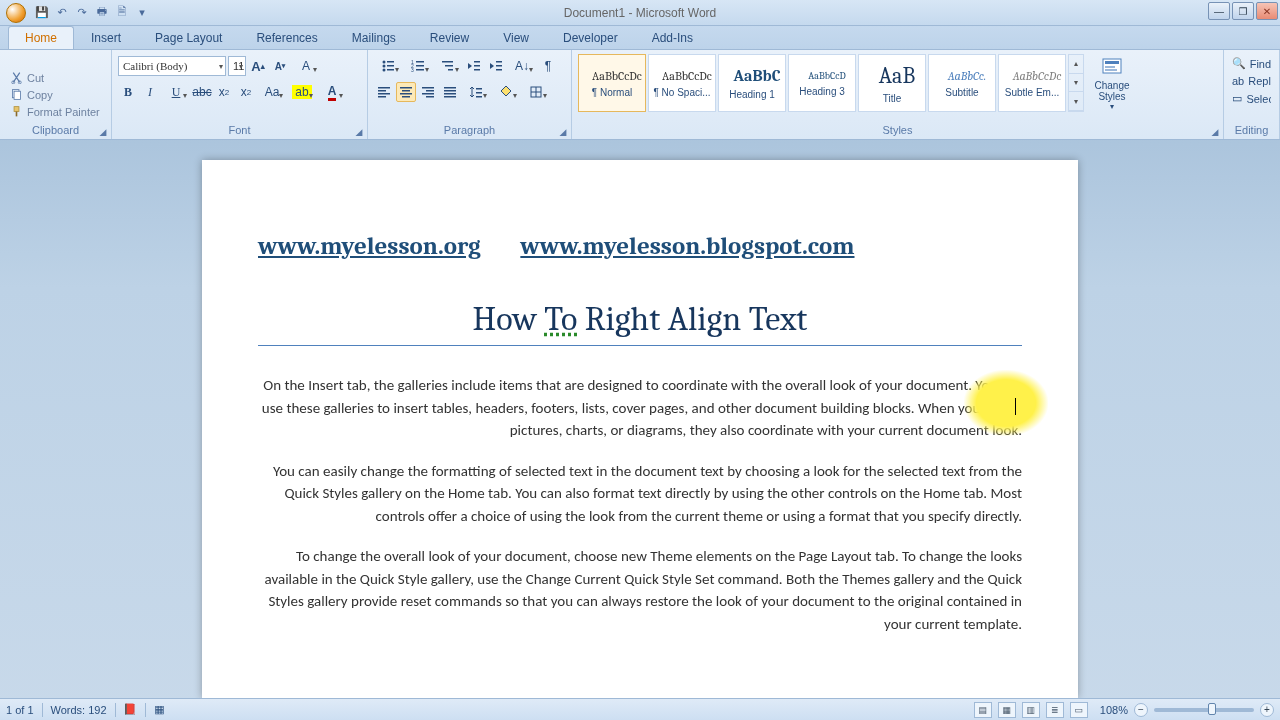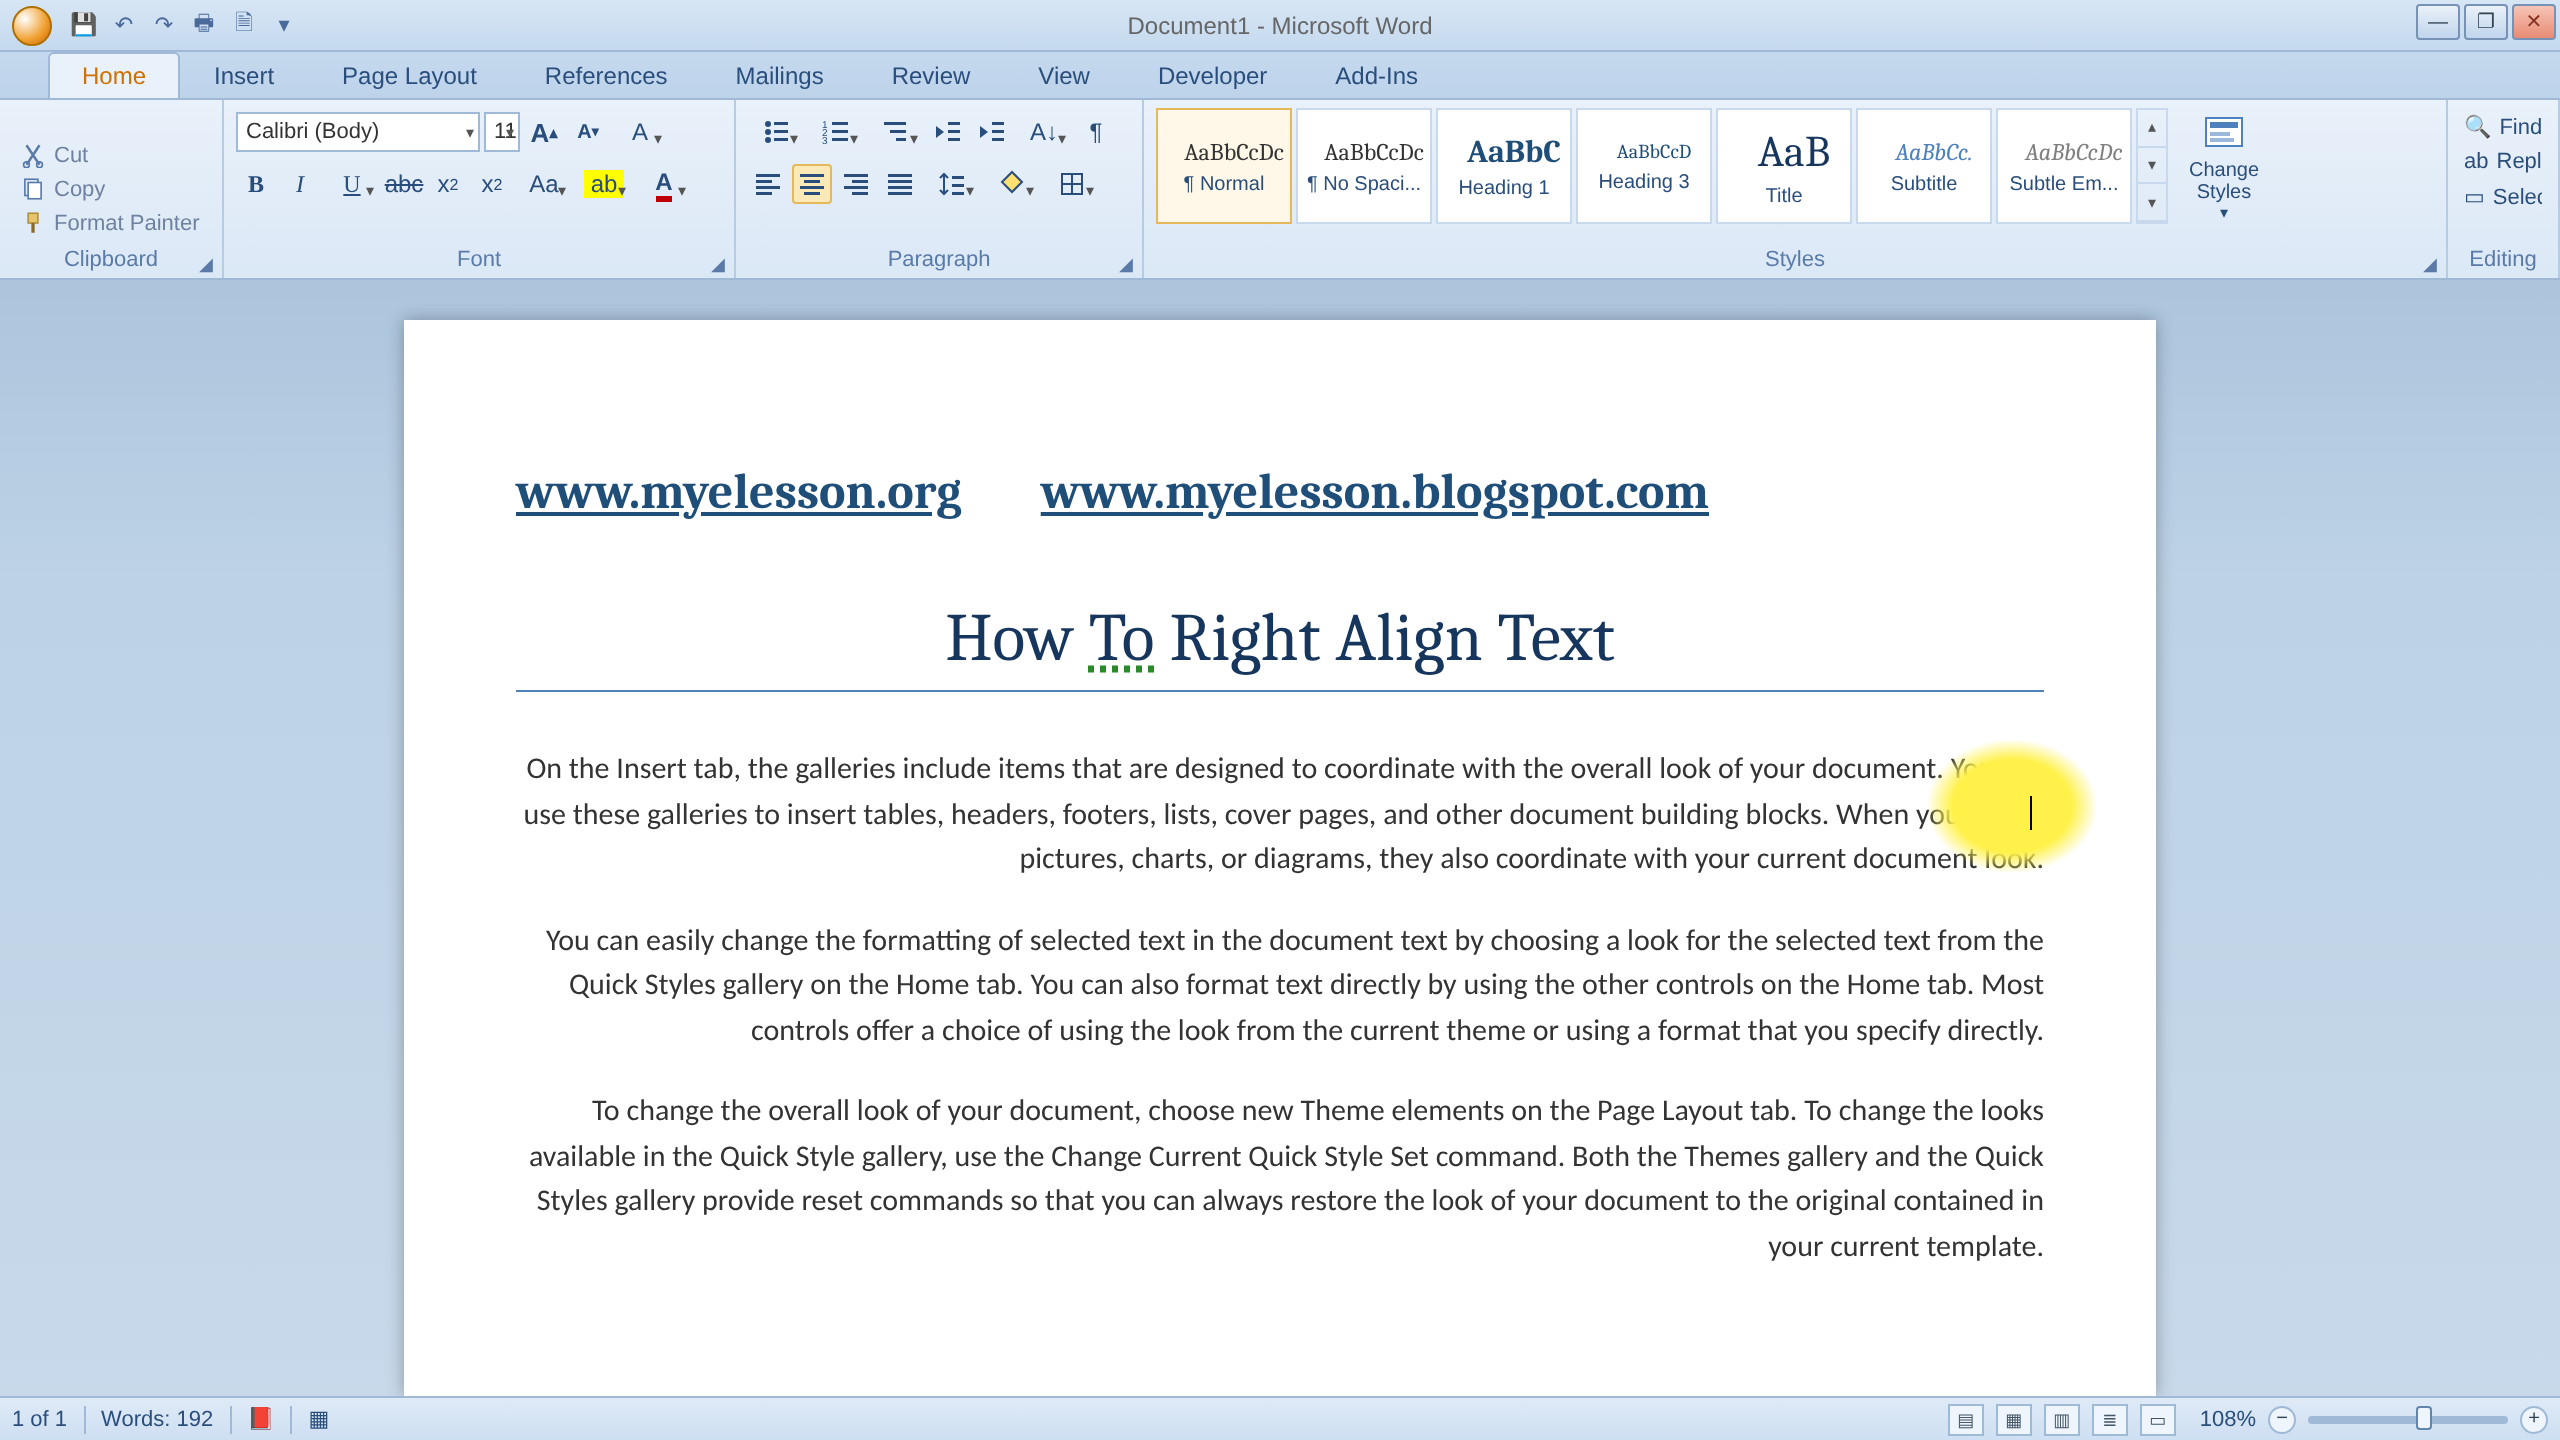--- a/index.html
+++ b/index.html
@@ -62,21 +62,21 @@
     display: flex; align-items:center; justify-content:center;
     color: #345;
     cursor: pointer;
   }
   .win-btn.close { background: linear-gradient(#f6c4b6,#e88b74); color:#832; }
   
   .ribbon-tabs {
     height: 24px;
     display: flex;
     align-items: flex-end;
-    padding-left: 24px;
+    padding-left: 8px;
     background: linear-gradient(#c5d9ee,#bdd3ea);
     border-bottom: 1px solid #9fb9d6;
   }
   .tab {
     padding: 4px 16px;
     font-size: 12px;
     color: #2a4e7c;
     cursor: pointer;
     border: 1px solid transparent;
     border-bottom: none;
@@ -131,21 +131,21 @@
   }
   .clip-item svg { width:13px;height:13px; }
   
   .font-row { display:flex;align-items:center;gap:2px; }
   .font-combo {
     height:20px;border:1px solid #9fb9d6;background:#fff;font-size:11px;
     display:flex;align-items:center;padding:0 4px;color:#333;cursor:pointer;
     position:relative;
   }
   .font-combo .dd { position:absolute; right:2px; font-size:8px; color:#555;}
-  .fc-name{width:122px;} .fc-size{width:18px;}
+  .fc-name{width:108px;font-family:Liberation Serif, serif;} .fc-size{width:18px;}
   .btn-sm {
     width:20px;height:20px;display:flex;align-items:center;justify-content:center;
     cursor:pointer;font-size:12px;color:#2a4e7c;border:1px solid transparent;border-radius:2px;
   }
   .btn-sm.with-dd{width:28px;position:relative;}
   .btn-sm.with-dd::after{content:"▾";font-size:8px;position:absolute;right:2px;bottom:1px;color:#555;}
   
   .para-row{display:flex;align-items:center;gap:2px;}
   .align-btn.active{background:#fce9b8;border:1px solid #e6b85c;}
   

